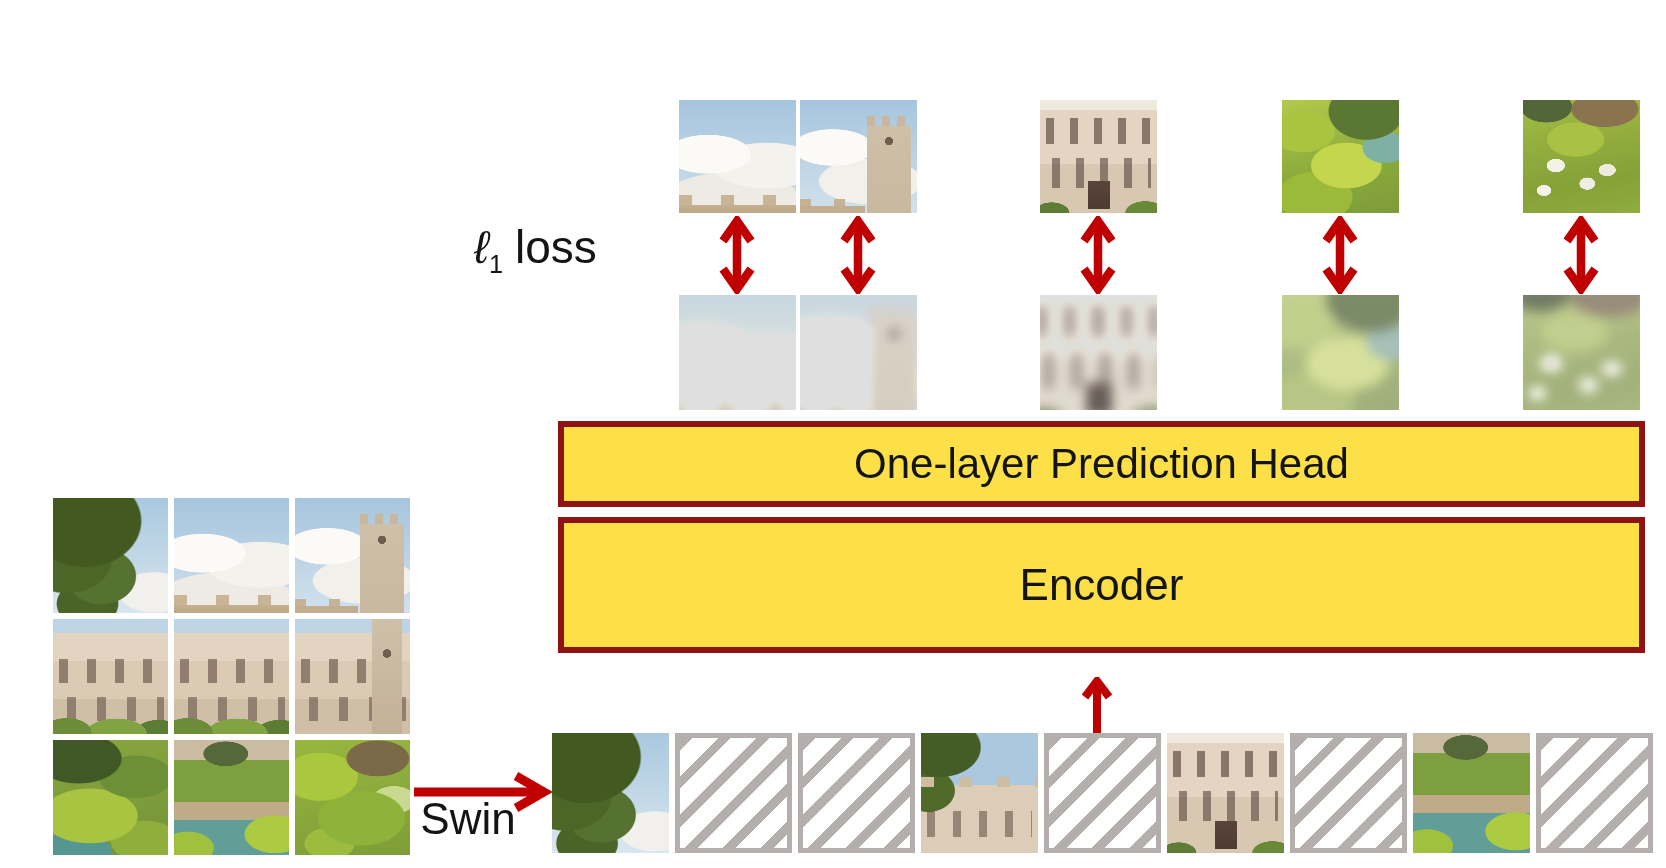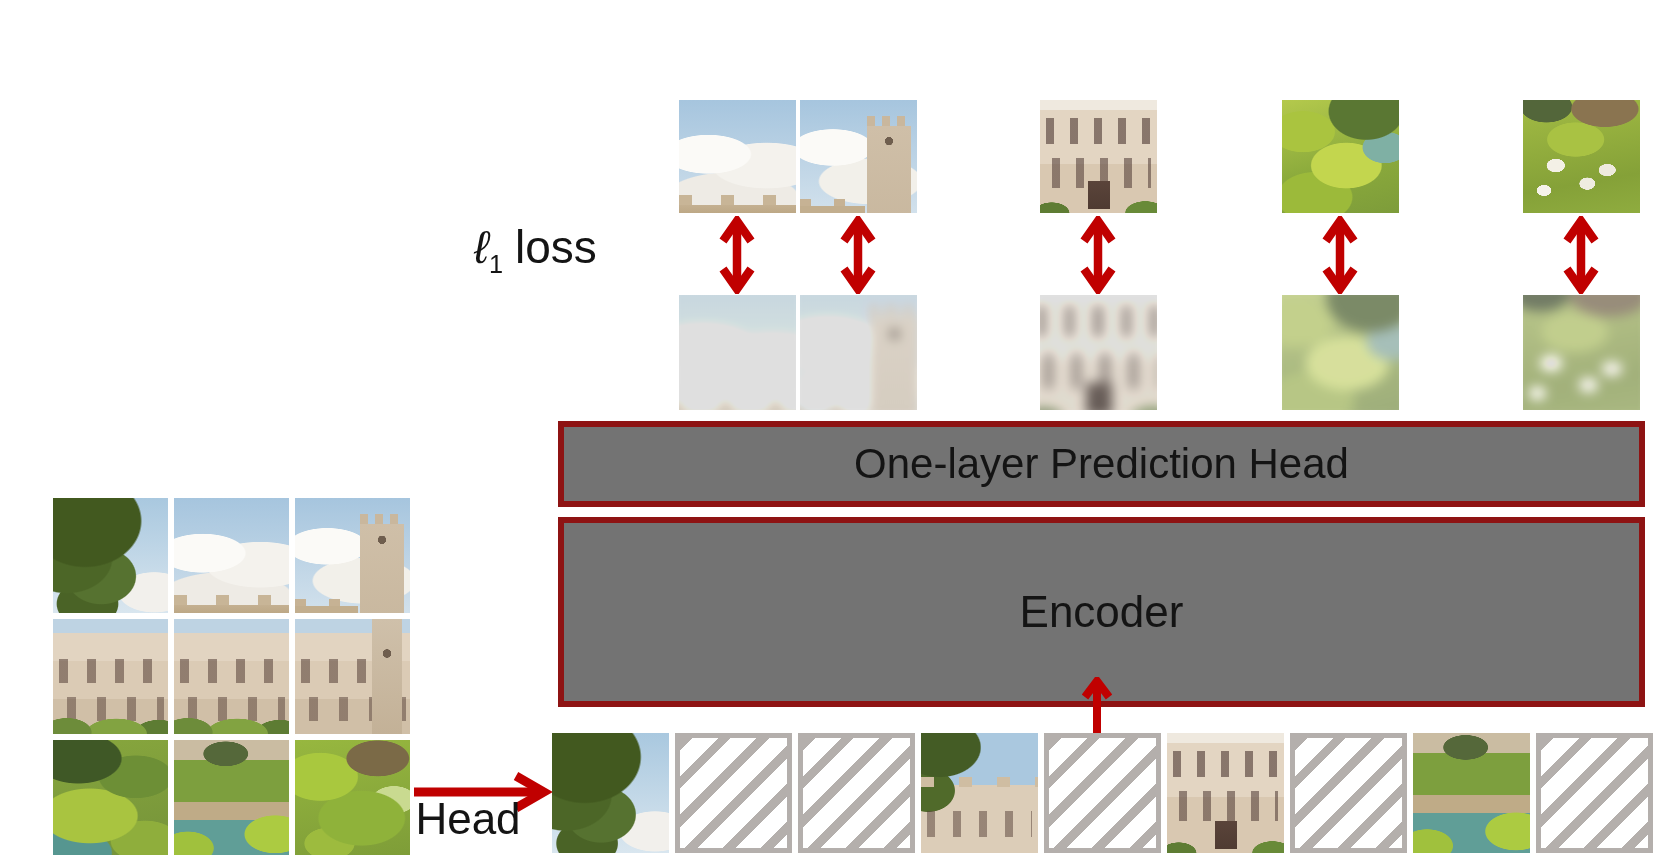--- a/index.html
+++ b/index.html
@@ -153,24 +153,24 @@
 
   .row-arrows{position:absolute;left:0;top:216px;width:1666px;height:78px;}
   .row-arrows .darrow{position:absolute;top:0;color:var(--arrow-red);line-height:0;}
   .row-arrows .darrow:nth-child(1){left:719px}
   .row-arrows .darrow:nth-child(2){left:840px}
   .row-arrows .darrow:nth-child(3){left:1080px}
   .row-arrows .darrow:nth-child(4){left:1322px}
   .row-arrows .darrow:nth-child(5){left:1563px}
 
   .box{position:absolute;left:558px;width:1087px;box-sizing:border-box;
-    border:6px solid var(--border-red);background:#737373;
+    border:6px solid var(--border-red);background:#fde047;
     display:flex;align-items:center;justify-content:center;text-align:center;}
   .box-pred{top:421px;height:86px;font-size:42px;}
-  .box-enc{top:517px;height:190px;font-size:44px;flex-direction:column;line-height:1.32;text-align:right;}
+  .box-enc{top:517px;height:136px;font-size:44px;flex-direction:column;line-height:1.32;text-align:right;}
 
   .loss-label{position:absolute;left:474px;top:220px;font-size:46px;white-space:nowrap;}
   .loss-label .lsym{font-style:italic;}
   .loss-label sub{font-size:0.55em;}
   .loss-label .lword{margin-left:12px;}
 
   .mask-label{position:absolute;left:396px;top:794px;width:144px;text-align:center;font-size:44px;}
   .mask-arrow{position:absolute;left:412px;top:772px;color:var(--arrow-red);line-height:0;}
   .up-arrow{position:absolute;left:1082px;top:677px;color:var(--arrow-red);line-height:0;}
 </style>
@@ -305,21 +305,21 @@
     </div>
 
   <span class="mask-arrow">
     <svg viewBox="0 0 140 40" width="140" height="40">
       <g fill="none" stroke="currentColor" stroke-width="9">
         <line x1="2" y1="20" x2="128" y2="20"></line>
         <polyline points="104,4 132,20 104,36"></polyline>
       </g>
     </svg>
   </span>
-  <div class="mask-label">Head</div>
+  <div class="mask-label">Swin</div>
 
   <div class="row-bottom">
       <div class="patch">
         <div class="fill p-tree-big"></div>
       </div>
       <div class="patch p-masked"></div>
       <div class="patch p-masked"></div>
       <div class="patch">
         <div class="fill p-castle-tree"></div>
       </div>

